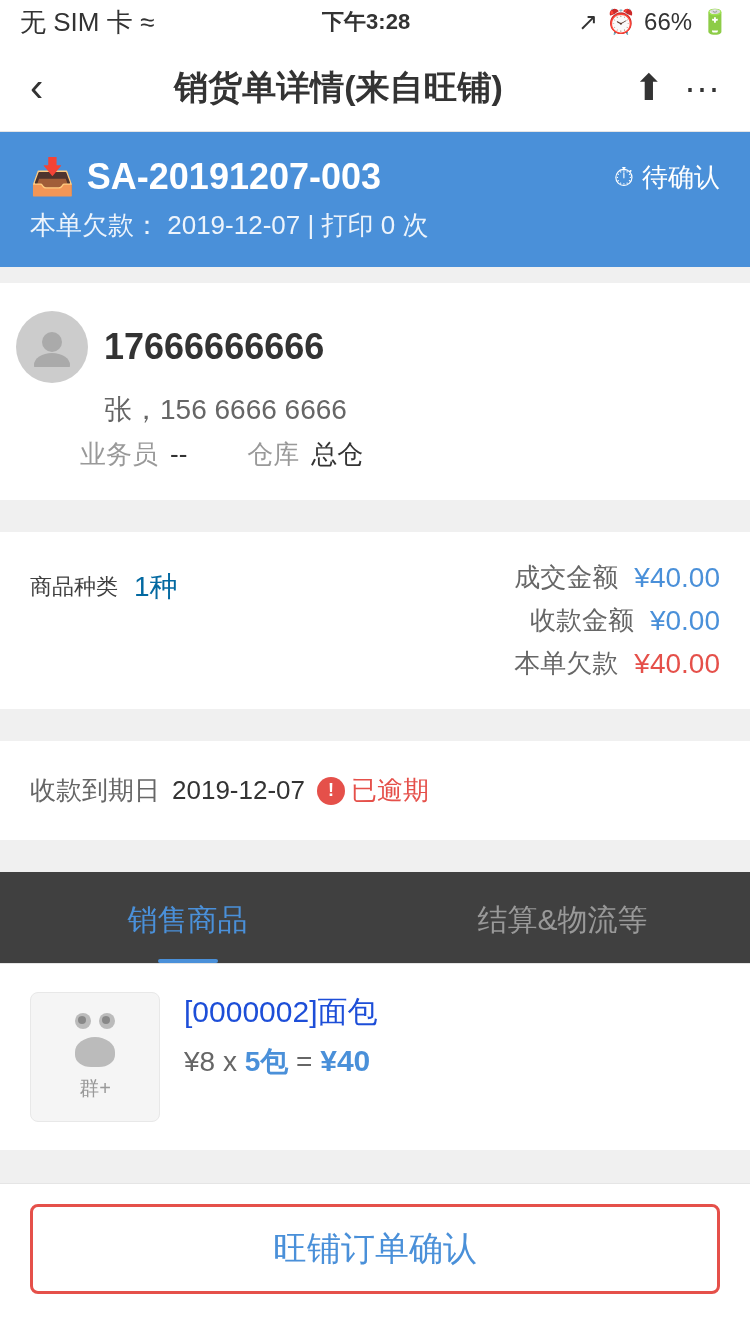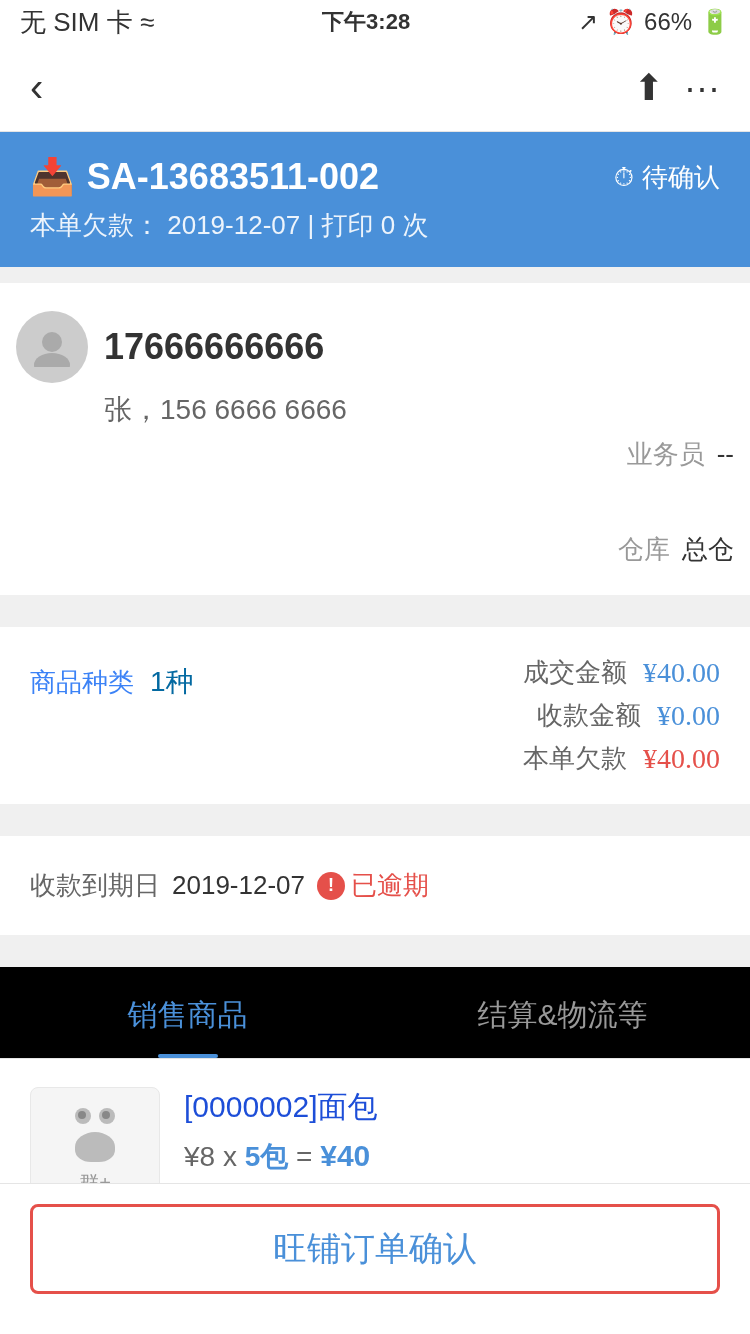--- a/index.html
+++ b/index.html
@@ -121,23 +121,22 @@
       font-size: 26px;
       color: #999;
     }
     .value-text {
       font-size: 26px;
       color: #333;
     }
     .warehouse-section {
       margin-left: 64px;
       display: flex;
-      align-items: flex-end;
+      align-items: flex-start;
       gap: 60px;
-      flex-direction: column;
     }
     .info-group {
       display: flex;
       align-items: center;
       gap: 12px;
     }
 
     
     .summary-section {
       background: #fff;
@@ -146,28 +145,27 @@
       display: flex;
       align-items: flex-start;
       justify-content: space-between;
     }
     .summary-left {
       display: flex;
       align-items: center;
       gap: 16px;
       padding-top: 8px;
     }
-    .summary-label { font-size: 26px; color: #3b82f6; }
+    .summary-label { font-size: 22px; color: #404040; }
     .summary-value { font-size: 28px; color: #0369a1; }
     .summary-right {
       display: flex;
       flex-direction: column;
       align-items: flex-end;
       gap: 8px;
-      font-family: Liberation Serif, serif;
     }
     .amount-row {
       display: flex;
       align-items: center;
       gap: 16px;
     }
     .amount-label { font-size: 26px; color: #666; }
     .amount-value { font-size: 28px; }
     .amount-blue { color: #4A90D9; }
     .amount-red { color: #E5504A; }
@@ -199,21 +197,21 @@
       color: #fff;
       display: flex;
       align-items: center;
       justify-content: center;
       font-size: 18px;
       font-weight: 700;
     }
 
     
     .tabs-section {
-      background: #000000;
+      background: #404040;
       margin-bottom: 0;
     }
     .tabs-header {
       display: flex;
       border-bottom: 1px solid #e5e5e5;
     }
     .tab-item {
       flex: 1;
       text-align: center;
       padding: 28px 0 22px;
@@ -372,31 +370,32 @@
     <div class="status-right">
       <span>↗</span>
       <span>⏰</span>
       <span>66%</span>
       <span>🔋</span>
     </div>
   </div>
 
   <div class="nav-bar">
     <span class="nav-back">‹</span>
+    <span class="nav-title">销货单详情(来自旺铺)</span>
     <div class="nav-icons">
       <span class="nav-icon">⬆</span>
       <span class="nav-icon">···</span>
     </div>
   </div>
 
   <div class="blue-header">
     <div class="blue-header-top">
       <div class="order-id">
         <span>📥</span>
-        <span>SA-13683511-002</span>
+        <span>SA-20191207-003</span>
       </div>
       <div class="status-badge">
         <span>⏱</span>
         <span>待确认</span>
       </div>
     </div>
     <div class="order-date">
       <span>本单欠款：</span>
       <span>2019-12-07</span>
       <span> | 打印 </span>

